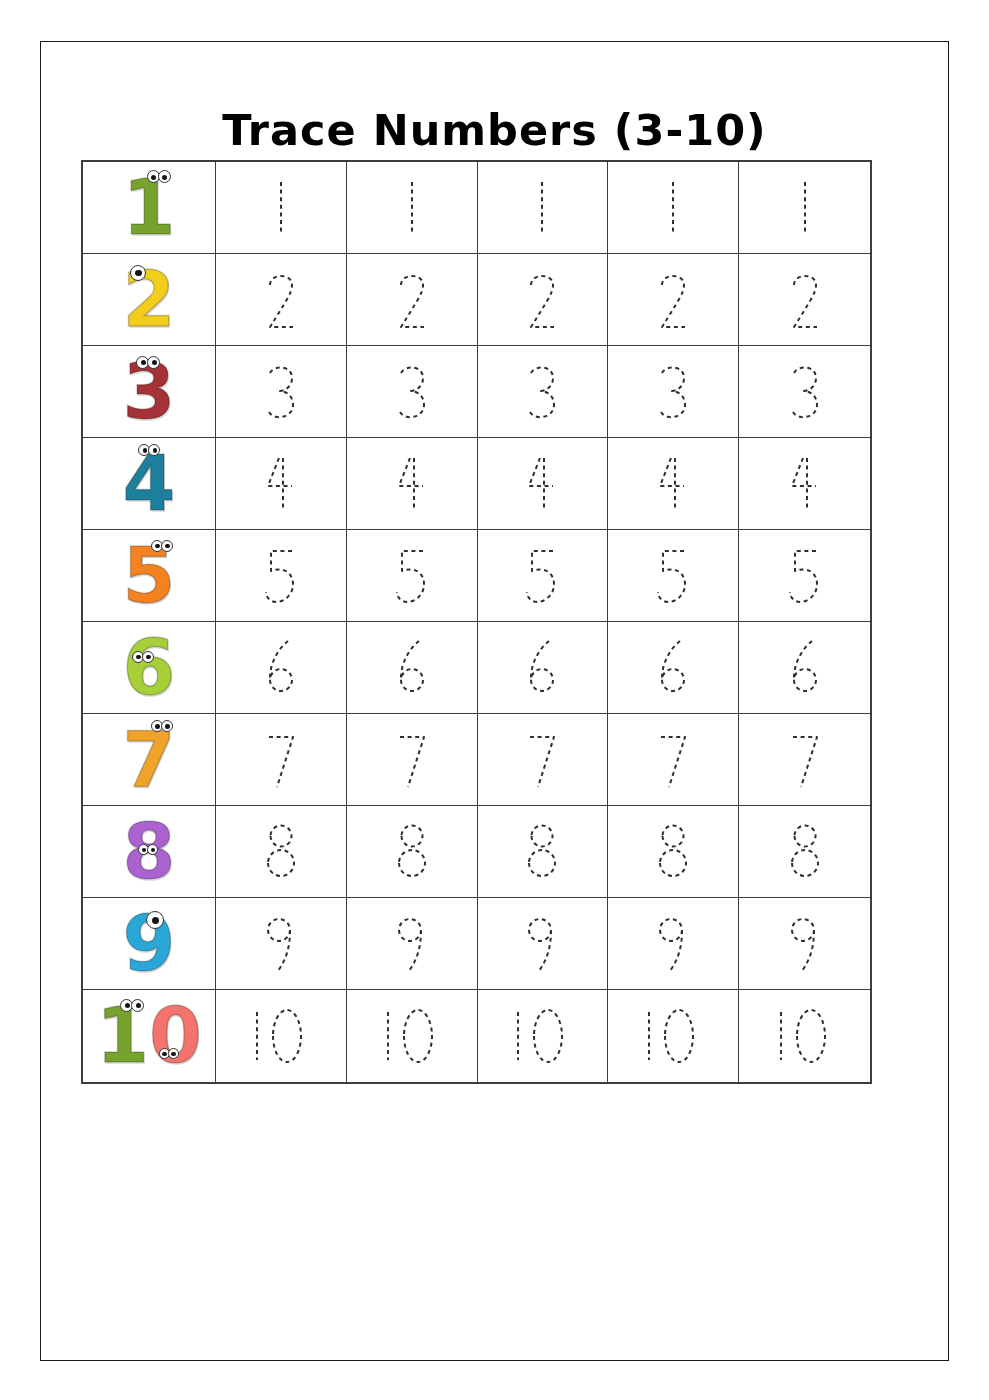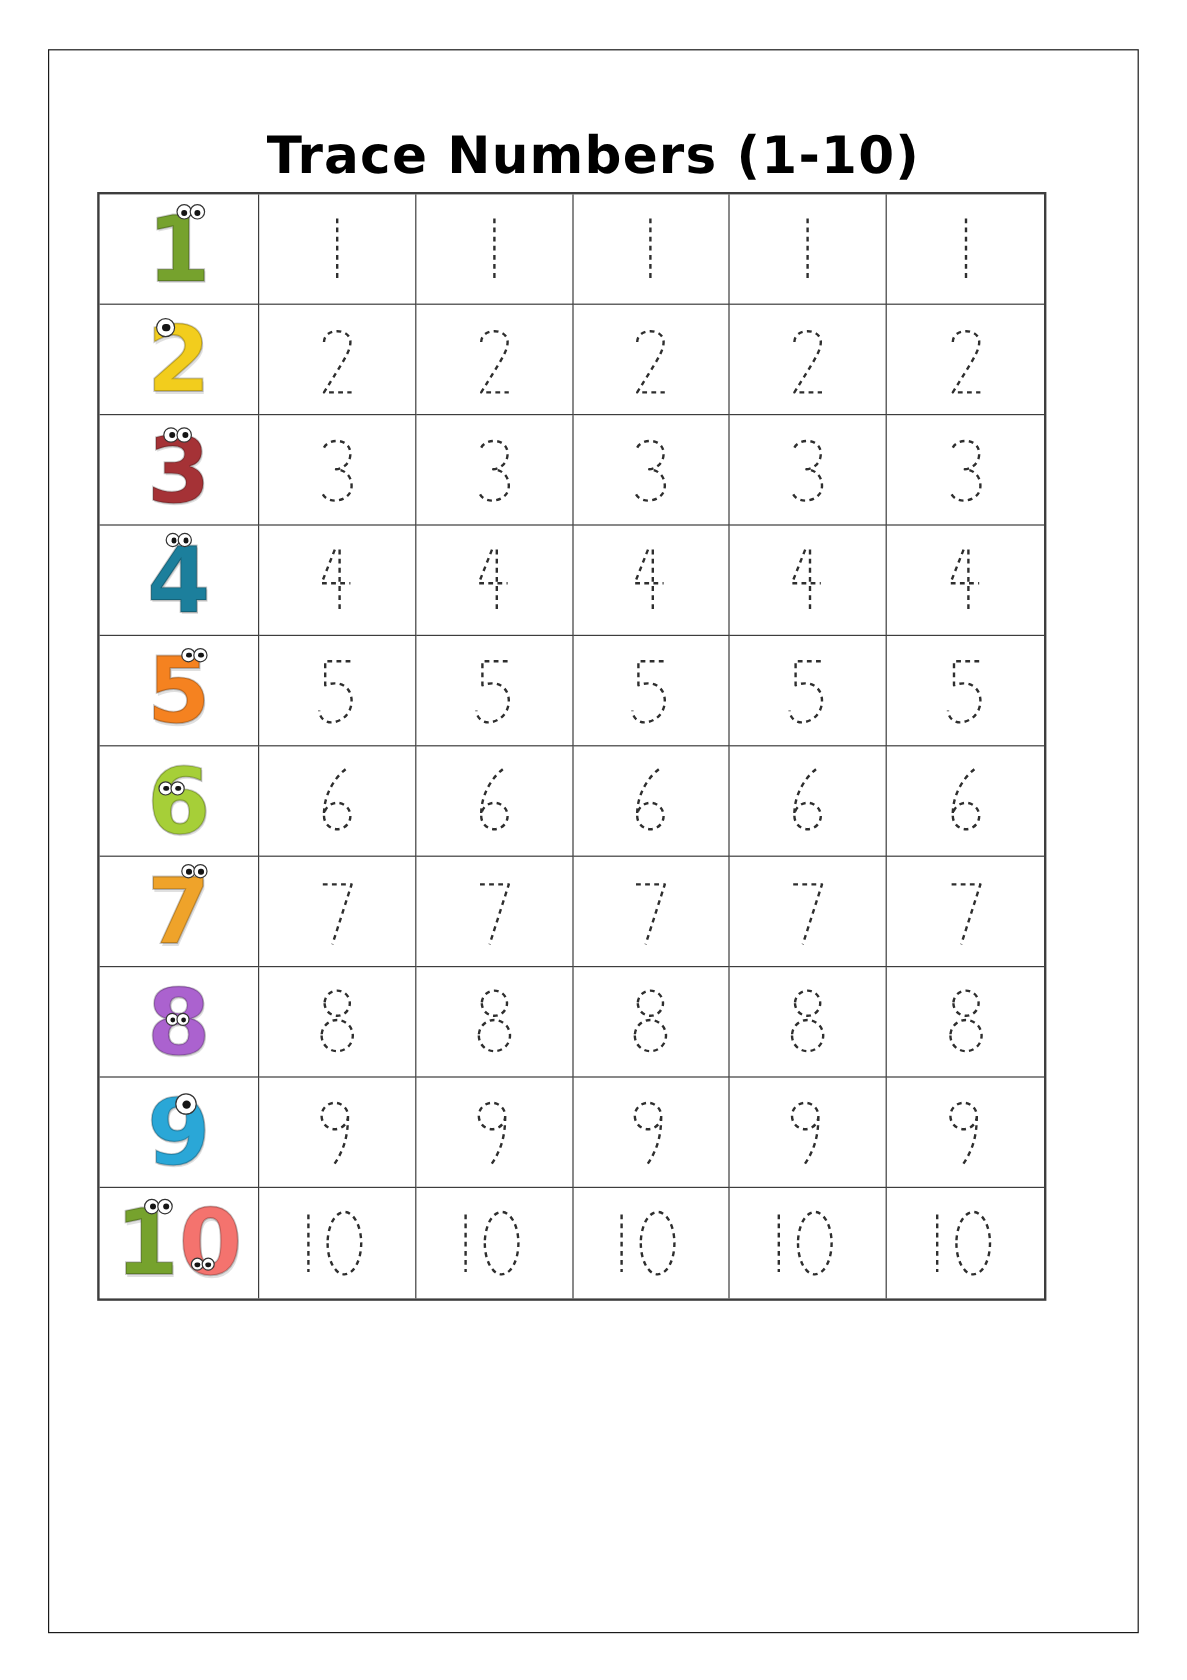--- a/index.html
+++ b/index.html
@@ -47,21 +47,21 @@
   .trace-svg path{
     fill:none;stroke-width:2;stroke-linecap:butt;stroke-linejoin:round;
     stroke-dasharray:4 3.6;
   }
 </style>
 </head>
 <body>
 
 <div class="page-frame"></div>
 
-<h1 class="page-title">Trace Numbers (1-10)</h1>
+<h1 class="page-title">Trace Numbers (3-10)</h1>
 
 <div class="trace-table" id="trace-table">
     <div class="cell char-cell">
       <span class="char" style="color: rgb(118, 162, 45);"><span>1</span><span class="eye" style="width: 13px; height: 13px; left: calc(46% + 0px); top: 1%;">
           <span class="pupil"></span>
         </span><span class="eye" style="width: 13px; height: 13px; left: calc(46% + 11px); top: 1%;">
           <span class="pupil"></span>
         </span></span>
     </div>
     <div class="cell trace-cell">

